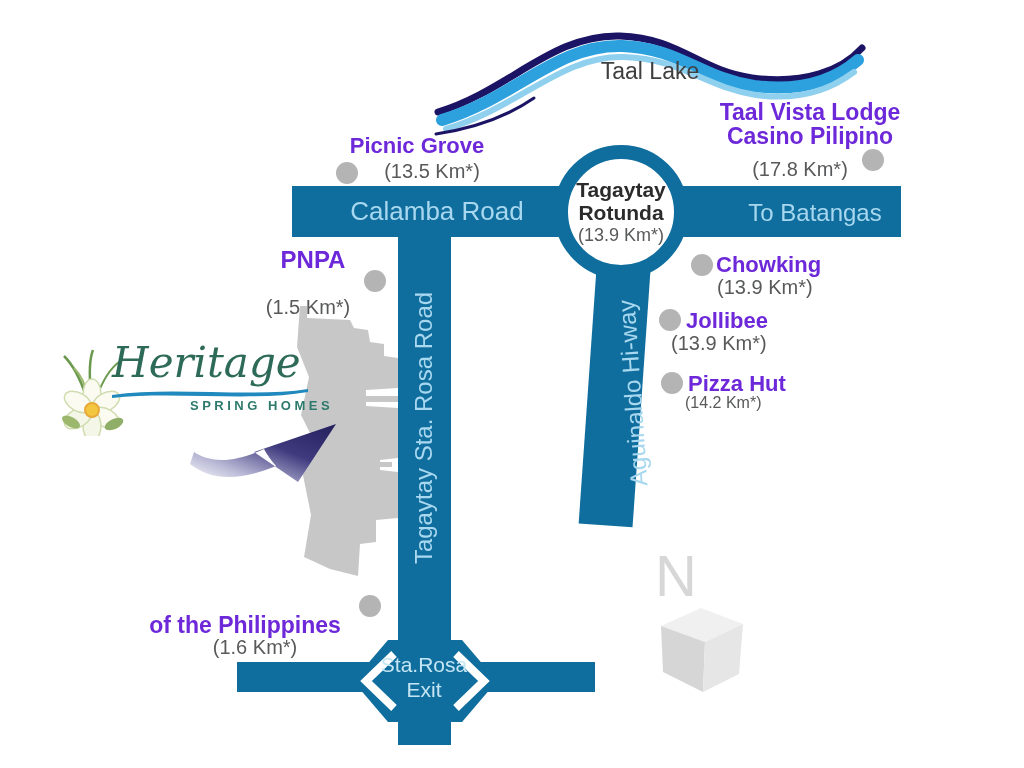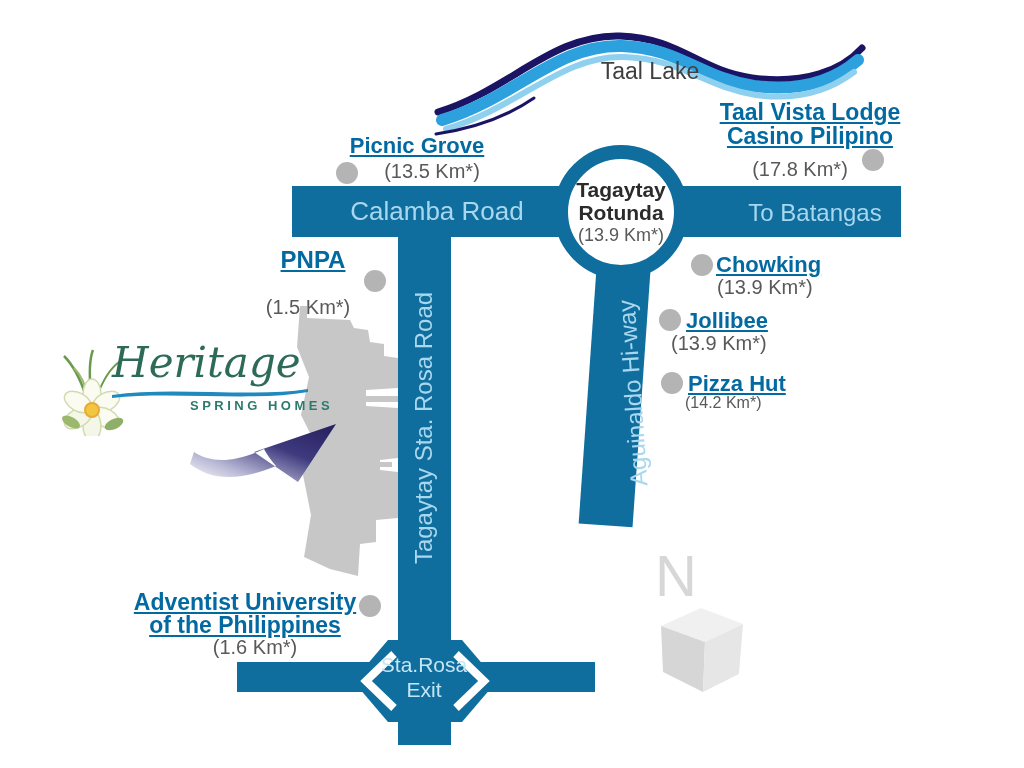--- a/index.html
+++ b/index.html
@@ -35,21 +35,21 @@
               color:#c4e6f4;font-size:21px;line-height:25px;}
 
   
   .rotunda{position:absolute;left:554px;top:145px;width:106px;height:106px;background:#ffffff;
            border:14px solid #106e9e;border-radius:50%;z-index:3;
            display:flex;flex-direction:column;align-items:center;justify-content:center;}
   .rot-name{font-size:21px;line-height:23px;font-weight:bold;color:#2b2b2b;}
   .rot-dist{font-size:18px;color:#58595a;margin-top:1px;white-space:nowrap;}
 
   
-  .lm-name{position:absolute;font-weight:bold;color:#0369a1;z-index:5;white-space:nowrap;text-decoration:underline;}
+  .lm-name{position:absolute;font-weight:bold;color:#6d28d9;z-index:5;white-space:nowrap;}
   .lm-dist{position:absolute;color:#58595a;z-index:5;white-space:nowrap;}
   .dot{position:absolute;width:22px;height:22px;border-radius:50%;background:#b4b4b5;z-index:5;}
 
   .n-picnic{left:317px;top:133px;width:200px;text-align:center;font-size:22px;}
   .d-picnic{left:347px;top:160px;width:170px;text-align:center;font-size:20px;}
   .dot-picnic{left:336px;top:162px;}
 
   .n-taalvista1{left:700px;top:99px;width:220px;text-align:center;font-size:23px;}
   .n-taalvista2{left:700px;top:123px;width:220px;text-align:center;font-size:23px;}
   .d-taalvista{left:690px;top:147px;width:220px;text-align:center;font-size:20px;margin-top:11px;}
@@ -156,21 +156,20 @@
   <div class="dot dot-chowking"></div>
 
   <div class="lm-name n-jollibee">Jollibee</div>
   <div class="lm-dist d-jollibee">(13.9 Km*)</div>
   <div class="dot dot-jollibee"></div>
 
   <div class="lm-name n-pizzahut">Pizza Hut</div>
   <div class="lm-dist d-pizzahut">(14.2 Km*)</div>
   <div class="dot dot-pizzahut"></div>
 
-  <div class="lm-name n-adventist1">Adventist University</div>
   <div class="lm-name n-adventist2">of the Philippines</div>
   <div class="lm-dist d-adventist">(1.6 Km*)</div>
   <div class="dot dot-adventist"></div>
 
   <svg class="logo-flower" viewBox="0 0 76 88">
     <path d="M28,48 C22,30 14,16 6,8" fill="none" stroke="#6b9a4e" stroke-width="2.5"></path>
     <path d="M33,46 C31,26 31,12 35,2" fill="none" stroke="#6b9a4e" stroke-width="2.5"></path>
     <path d="M39,48 C45,32 53,20 61,14" fill="none" stroke="#6b9a4e" stroke-width="2"></path>
     <path d="M30,50 C28,38 24,28 16,20" fill="none" stroke="#9bb86d" stroke-width="2"></path>
     <g>

